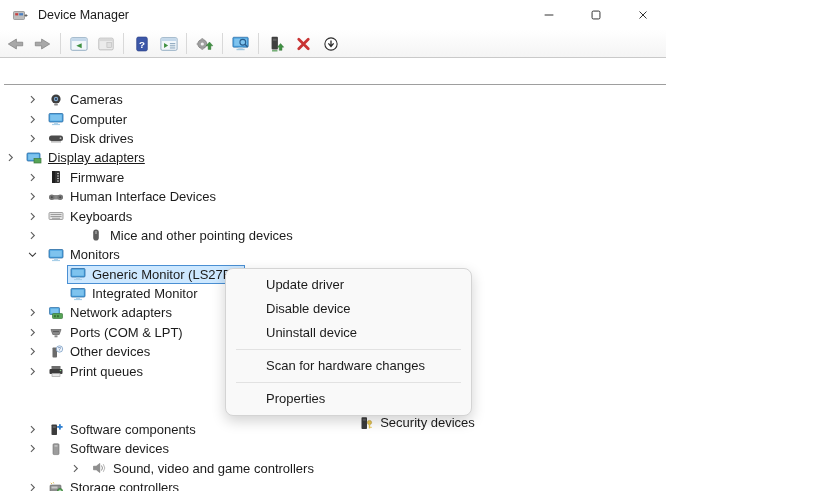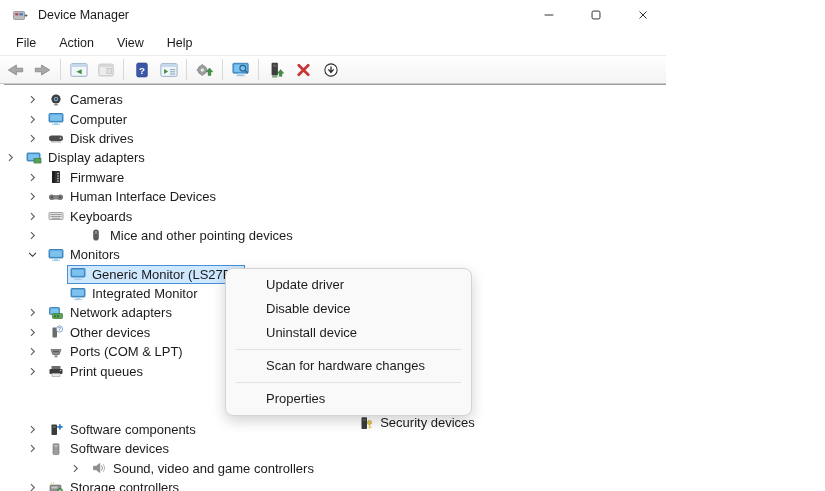--- a/index.html
+++ b/index.html
@@ -79,26 +79,20 @@
         <div class="win-btn">
           <span class="ic">
             <svg width="14" height="14" viewBox="0 0 16 16">
               <path d="M4 4 L12 12 M12 4 L4 12" stroke="#2b2b2b" stroke-width="1.1"></path>
             </svg>
           </span>
         </div>
       </div>
   </div>
 
-  <div class="menubar" id="menubar">
-      <div class="menu-item">File</div>
-      <div class="menu-item">Action</div>
-      <div class="menu-item">View</div>
-      <div class="menu-item">Help</div>
-    </div>
 
   <div class="toolbar" id="toolbar">
       <div class="tool-btn">
         <span class="ic">
           <svg width="21" height="18" viewBox="0 0 22 20">
             <path d="M12 4.5 v3.5 h7 v4 h-7 v3.5 l-9-5.5 z" fill="#a8a8a8" stroke="#7d7d7d" stroke-width=".8"></path>
           </svg>
         </span>
       </div>
       <div class="tool-btn">
@@ -250,21 +244,21 @@
             <span class="dev-icon">
               <svg width="16" height="14" viewBox="0 0 16 14">
                 <rect x="1" y="4.5" width="14" height="5.5" rx="2.5" fill="#4c4c4c"></rect>
                 <rect x="3" y="10.4" width="10" height="1" fill="#9a9a9a"></rect>
                 <circle cx="12.5" cy="7.2" r=".9" fill="#bdbdbd"></circle>
               </svg>
             </span>
             <span>Disk drives</span>
           </span>
         </div>
-        <div class="tree-row" style="">
+        <div class="tree-row" style=" text-decoration: underline;">
           <span class="chevron">
             <svg width="11" height="11" viewBox="0 0 12 12">
               <path d="M4.3 2.3 L8 6 L4.3 9.7" fill="none" stroke="#5f5f5f" stroke-width="1.2"></path>
             </svg>
           </span>
           <span class="row-content">
             <span class="dev-icon">
               <svg width="16" height="14" viewBox="0 0 16 14">
                 <rect x="1" y="2" width="13" height="8" rx="1" fill="#4aa3e0" stroke="#2e6da4" stroke-width=".8"></rect>
                 <rect x="2.2" y="3.2" width="10.6" height="5.6" fill="#7ec3ee"></rect>
@@ -414,45 +408,45 @@
         </div>
         <div class="tree-row" style="padding-left: 22px;">
           <span class="chevron">
             <svg width="11" height="11" viewBox="0 0 12 12">
               <path d="M4.3 2.3 L8 6 L4.3 9.7" fill="none" stroke="#5f5f5f" stroke-width="1.2"></path>
             </svg>
           </span>
           <span class="row-content">
             <span class="dev-icon">
               <svg width="16" height="14" viewBox="0 0 16 14">
-                <rect x="4.5" y="2.5" width="4.5" height="10" rx=".8" fill="#6b6b6b"></rect>
-                <circle cx="11.5" cy="4" r="3.2" fill="#eef4fb" stroke="#6f93bd" stroke-width=".7"></circle>
-                <text x="11.5" y="5.8" font-size="5" text-anchor="middle" fill="#4a6e9e" font-family="sans-serif">?</text>
-              </svg>
-            </span>
-            <span>Other devices</span>
-          </span>
-        </div>
-        <div class="tree-row" style="padding-left: 22px;">
-          <span class="chevron">
-            <svg width="11" height="11" viewBox="0 0 12 12">
-              <path d="M4.3 2.3 L8 6 L4.3 9.7" fill="none" stroke="#5f5f5f" stroke-width="1.2"></path>
-            </svg>
-          </span>
-          <span class="row-content">
-            <span class="dev-icon">
-              <svg width="16" height="14" viewBox="0 0 16 14">
                 <path d="M3 4.5 H13 L11.2 9.5 H4.8 Z" fill="#8a8a8a" stroke="#5f5f5f" stroke-width=".7"></path>
                 <circle cx="6" cy="6.5" r=".7" fill="#3d3d3d"></circle>
                 <circle cx="8" cy="6.5" r=".7" fill="#3d3d3d"></circle>
                 <circle cx="10" cy="6.5" r=".7" fill="#3d3d3d"></circle>
                 <rect x="6.5" y="10.3" width="3" height="2" fill="#8a8a8a"></rect>
               </svg>
             </span>
             <span>Ports (COM &amp; LPT)</span>
+          </span>
+        </div>
+        <div class="tree-row" style="padding-left: 22px;">
+          <span class="chevron">
+            <svg width="11" height="11" viewBox="0 0 12 12">
+              <path d="M4.3 2.3 L8 6 L4.3 9.7" fill="none" stroke="#5f5f5f" stroke-width="1.2"></path>
+            </svg>
+          </span>
+          <span class="row-content">
+            <span class="dev-icon">
+              <svg width="16" height="14" viewBox="0 0 16 14">
+                <rect x="4.5" y="2.5" width="4.5" height="10" rx=".8" fill="#6b6b6b"></rect>
+                <circle cx="11.5" cy="4" r="3.2" fill="#eef4fb" stroke="#6f93bd" stroke-width=".7"></circle>
+                <text x="11.5" y="5.8" font-size="5" text-anchor="middle" fill="#4a6e9e" font-family="sans-serif">?</text>
+              </svg>
+            </span>
+            <span>Other devices</span>
           </span>
         </div>
         <div class="tree-row" style="padding-left: 22px;">
           <span class="chevron">
             <svg width="11" height="11" viewBox="0 0 12 12">
               <path d="M4.3 2.3 L8 6 L4.3 9.7" fill="none" stroke="#5f5f5f" stroke-width="1.2"></path>
             </svg>
           </span>
           <span class="row-content">
             <span class="dev-icon">

